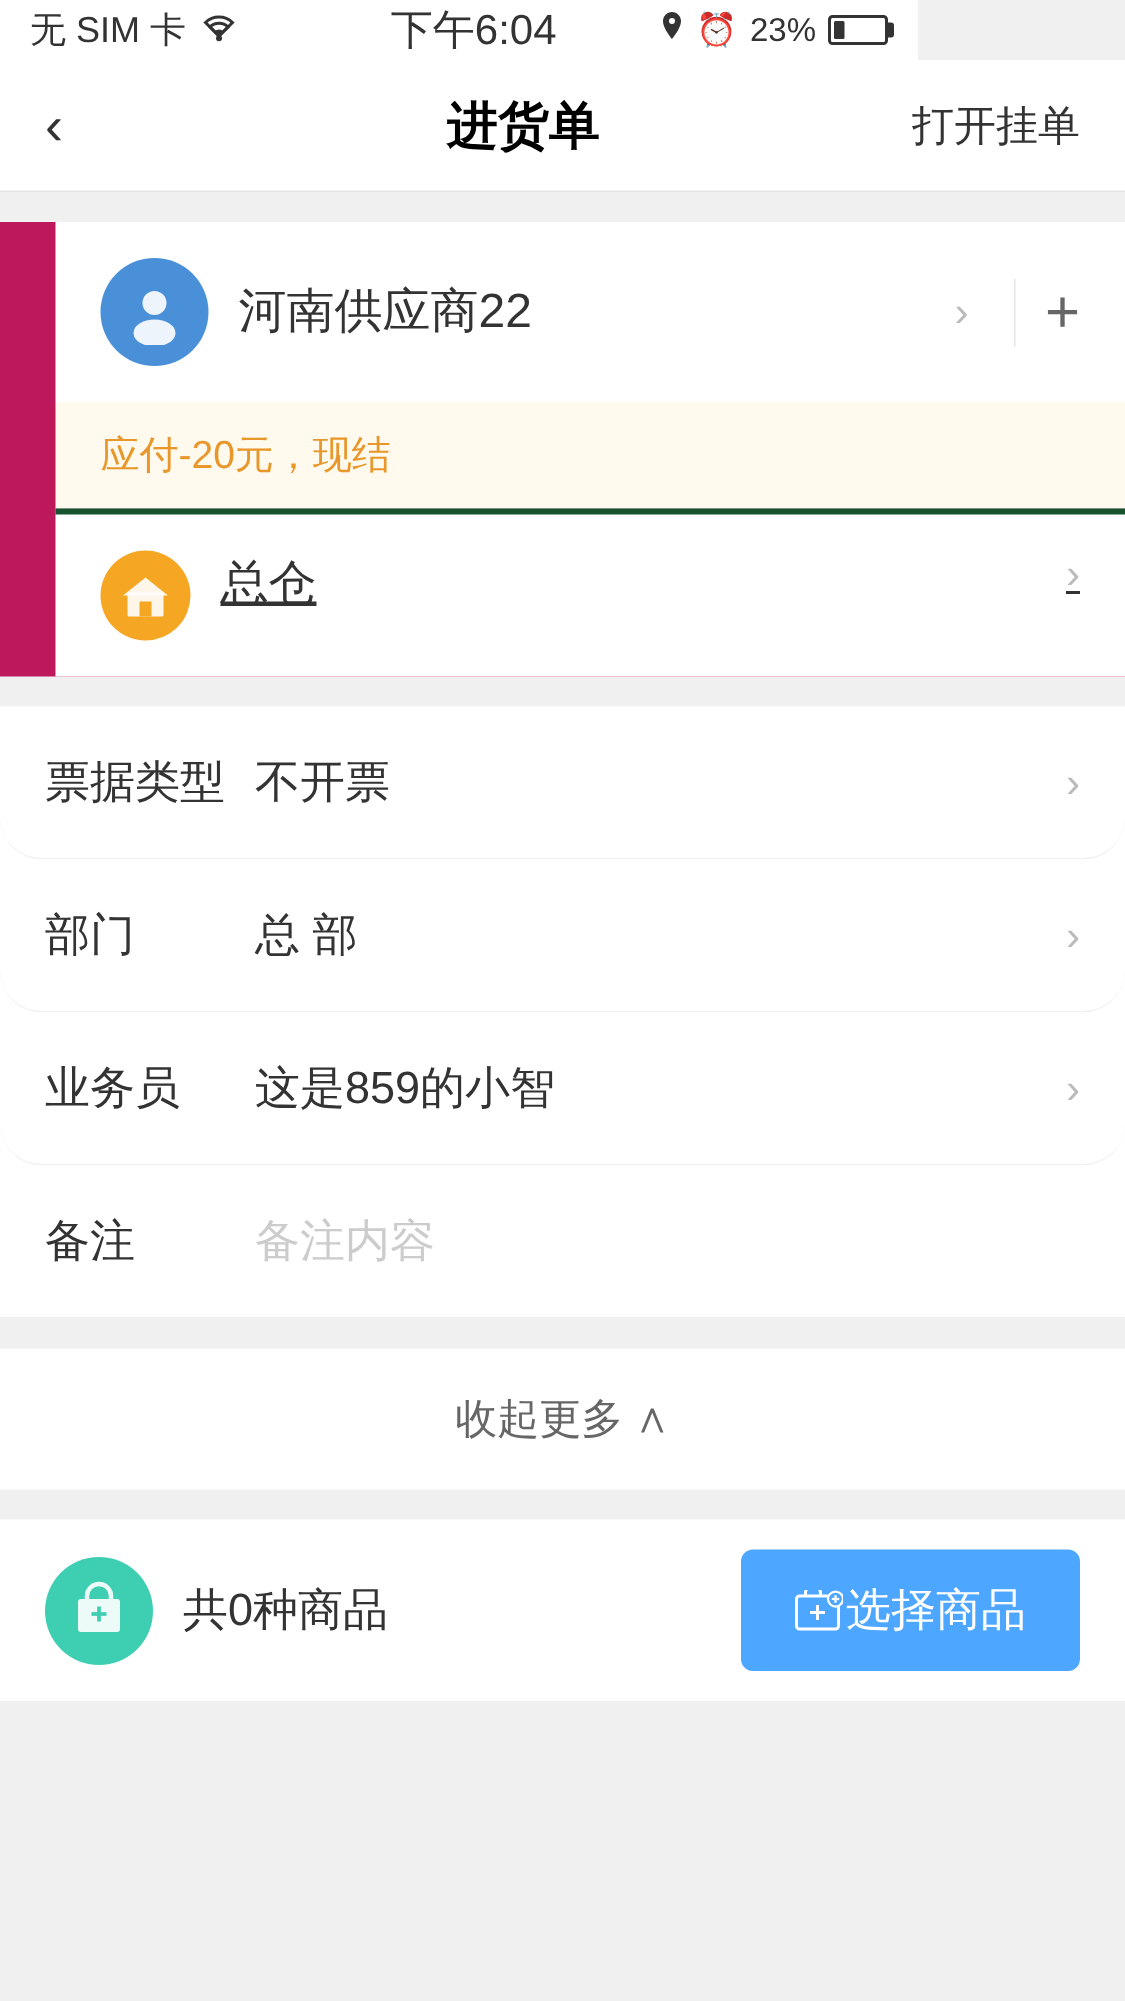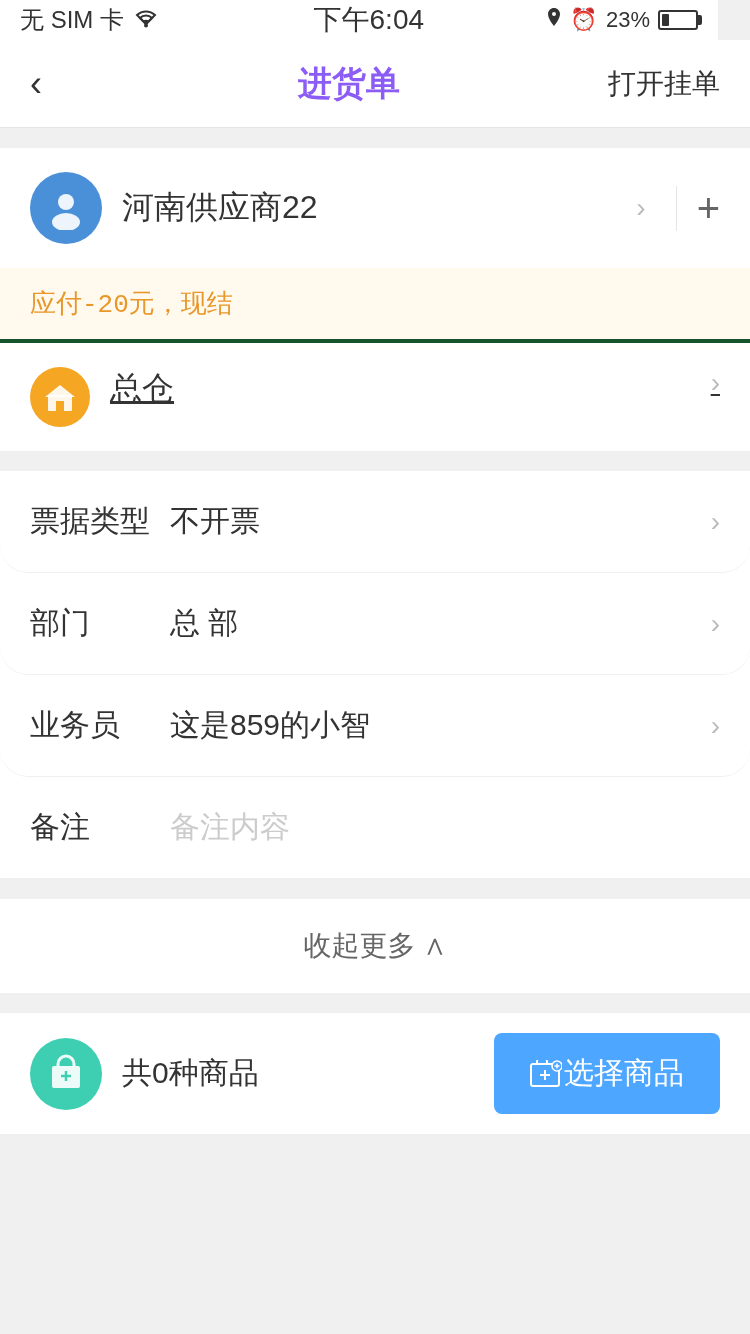--- a/index.html
+++ b/index.html
@@ -8,21 +8,21 @@
       width: 750px;
       min-height: 1334px;
       font-family: -apple-system, "PingFang SC", "Helvetica Neue", Arial, sans-serif;
       background: #f0f0f0;
       font-size: 28px;
       color: #333;
     }
 
     
     .status-bar {
-      width: 718px;
+      width: 612px;
       height: 40px;
       background: #fff;
       display: flex;
       align-items: center;
       justify-content: space-between;
       padding: 0 20px;
       font-size: 24px;
       color: #333;
     }
     .status-bar-left {
@@ -82,21 +82,21 @@
     }
     .nav-back {
       font-size: 36px;
       color: #333;
       cursor: pointer;
       width: 60px;
     }
     .nav-title {
       font-size: 34px;
       font-weight: 600;
-      color: #8b5cf6;
+      color: #000000;
       text-align: right;
     }
     .nav-action {
       font-size: 28px;
       color: #333;
       cursor: pointer;
     }
 
     
     .content {
@@ -104,21 +104,22 @@
     }
 
     
     .section-gap {
       height: 20px;
       background: #f0f0f0;
     }
 
     
     .card {
-      background: #d946ef;
+      background: #be185d;
+      padding-left: 37px;
     }
 
     
     .supplier-row {
       display: flex;
       align-items: center;
       padding: 24px 30px;
       background: #fff;
       border-bottom: none;
     }
@@ -153,21 +154,20 @@
       padding-left: 20px;
       border-left: 1px solid #e5e5e5;
     }
 
     
     .notice-bar {
       background: #fff9ee;
       padding: 18px 30px;
       font-size: 26px;
       color: #e8972a;
-      font-family: Liberation Mono, monospace;
     }
 
     
     .warehouse-row {
       display: flex;
       align-items: flex-start;
       padding: 24px 30px;
       background: #fff;
       border-top: 4px solid #14532d;
       text-decoration: underline;

